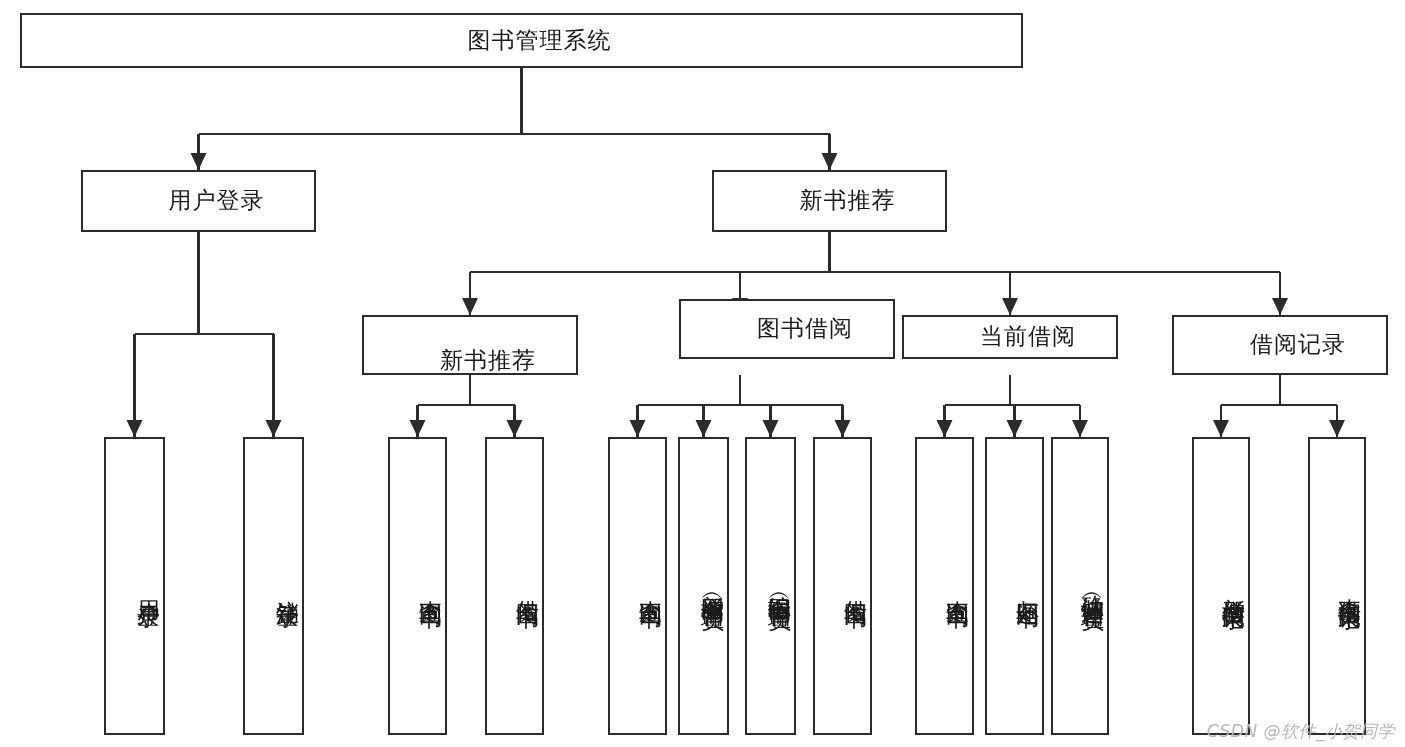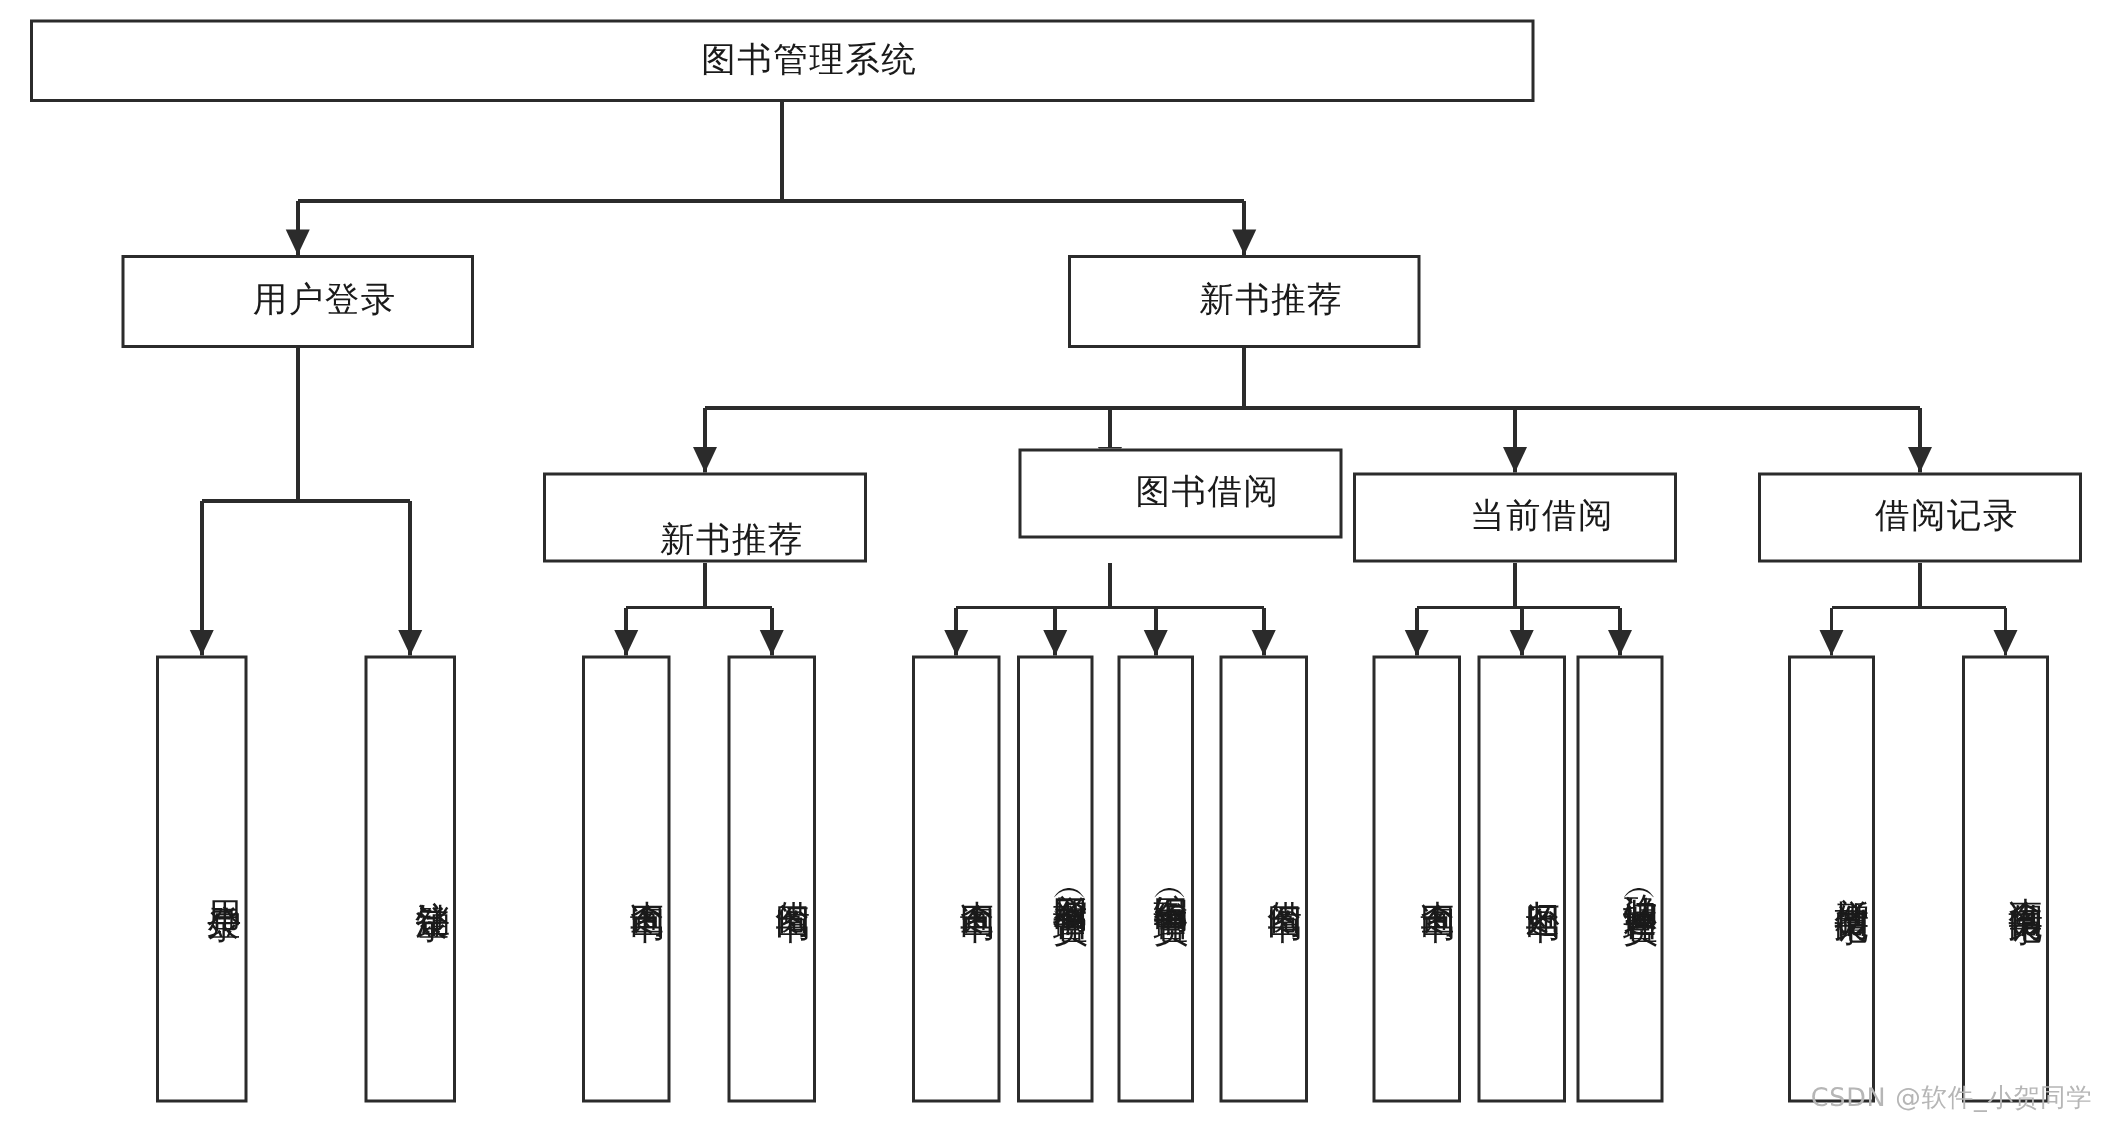--- a/index.html
+++ b/index.html
@@ -60,20 +60,21 @@
     display: block;
   }
   .watermark {
     position: absolute;
     right: 10px;
     bottom: 4px;
     font-size: 17px;
     color: #b6b6b6;
     letter-spacing: 0.5px;
     white-space: nowrap;
+    font-style: italic;
   }
 </style>
 </head>
 <body>
 
 <div id="canvas">
   <svg id="edges" viewBox="0 0 1405 747">
       <line x1="521.5" y1="68" x2="521.5" y2="134" stroke="#2b2b2b" stroke-width="2.6" shape-rendering="crispEdges"></line>
       <line x1="198.5" y1="134" x2="829.5" y2="134" stroke="#2b2b2b" stroke-width="2.6" shape-rendering="crispEdges"></line>
       <line x1="198.5" y1="134" x2="198.5" y2="170" stroke="#2b2b2b" stroke-width="2.6" shape-rendering="crispEdges"></line>
@@ -136,21 +137,21 @@
       </div>
       <div class="node node-h" style="left: 712px; top: 170px; width: 235px; height: 62px;">
         <span>新书推荐</span>
       </div>
       <div class="node node-h" style="left: 362px; top: 315px; width: 216px; height: 60px; align-items: flex-end;">
         <span>新书推荐</span>
       </div>
       <div class="node node-h" style="left: 632px; top: 299px; width: 216px; height: 60px; margin-left: 47px;">
         <span>图书借阅</span>
       </div>
-      <div class="node node-h" style="left: 902px; top: 315px; width: 216px; height: 60px;">
+      <div class="node node-h" style="left: 902px; top: 315px; width: 216px; height: 44px;">
         <span>当前借阅</span>
       </div>
       <div class="node node-h" style="left: 1172px; top: 315px; width: 216px; height: 60px;">
         <span>借阅记录</span>
       </div>
       <div class="node node-v" style="left: 104px; top: 437px; width: 61px; height: 298px;">
         <span class="vtext">用户登录</span>
       </div>
       <div class="node node-v" style="left: 243px; top: 437px; width: 61px; height: 298px;">
         <span class="vtext">注销登录</span>

